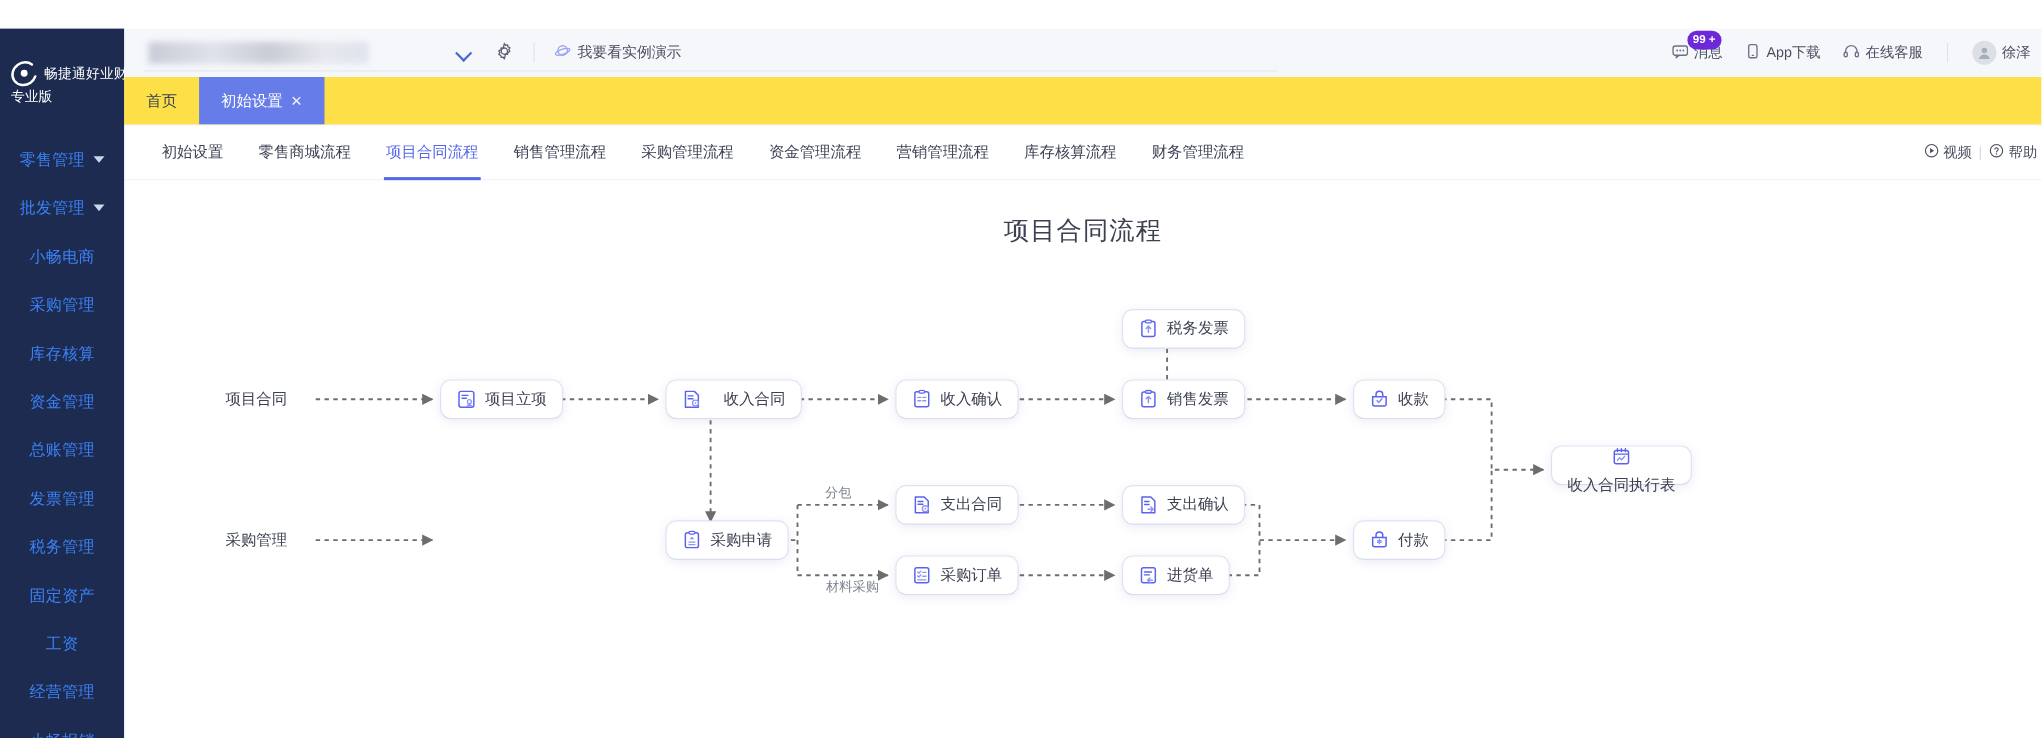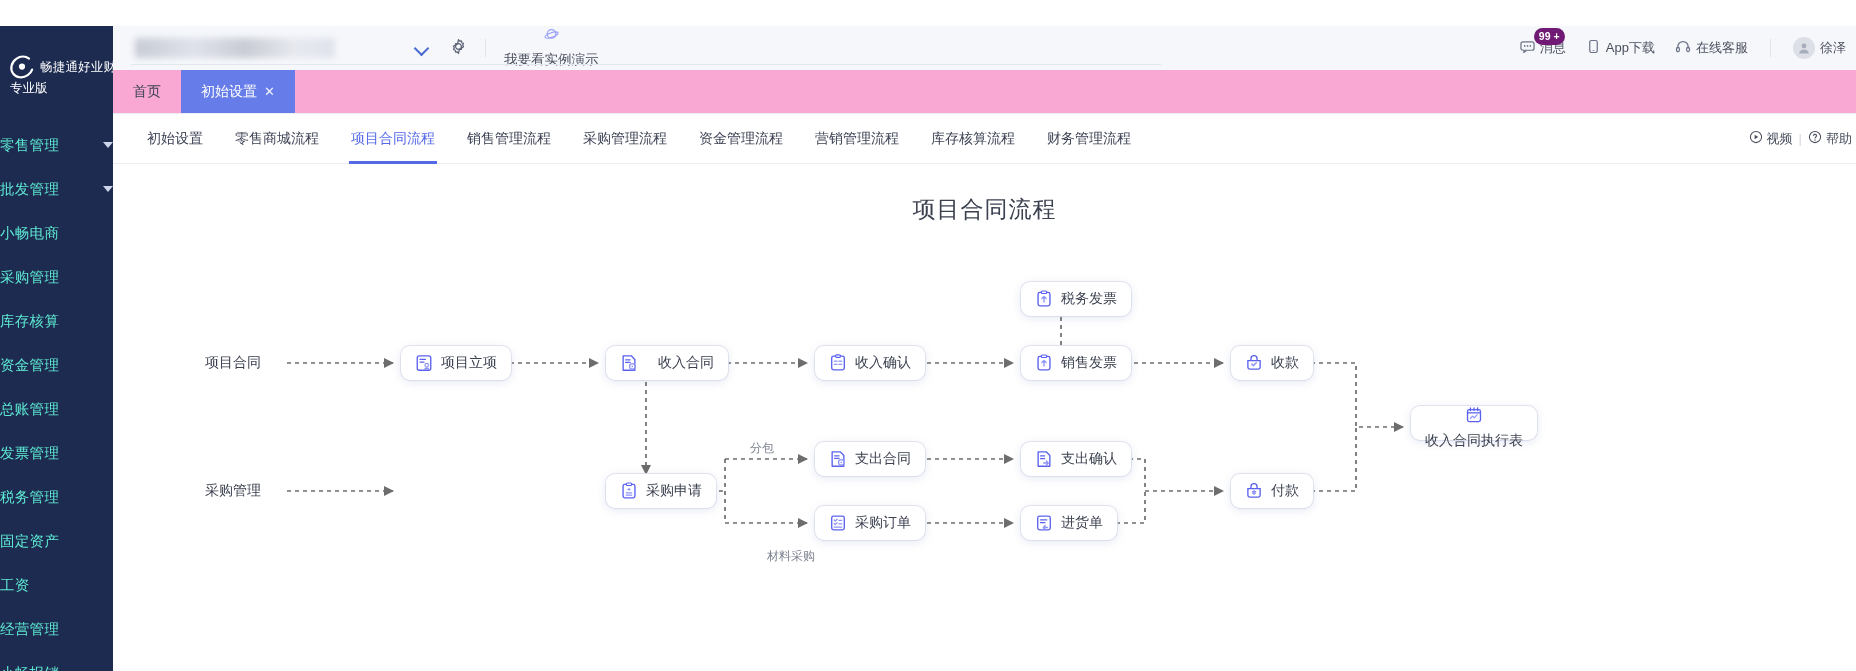--- a/index.html
+++ b/index.html
@@ -16,22 +16,22 @@
     background:#1d2b50; color:#ffffff;
   }
   .brand { padding:28px 0 4px 0; text-align:left; }
   .brand-row { display:flex; align-items:center; gap:5px; padding-left:9px; }
   .brand-logo { width:26px; height:26px; flex:0 0 26px; }
   .brand-name { font-size:12.5px; color:#ffffff; letter-spacing:.2px; white-space:nowrap; }
   .brand-sub { font-size:12.5px; color:#ffffff; padding-left:10px; margin-top:0; }
 
   .menu { margin-top:22px; }
   .menu-item {
-    height:44px; display:flex; align-items:center; justify-content:space-between;
-    font-size:14.5px; color:#5eead4; cursor:pointer; position:relative;
+    height:44px; display:flex; align-items:center; justify-content:center;
+    font-size:14.5px; color:#3b82f6; cursor:pointer; position:relative;
   }
   .menu-item .label { letter-spacing:.3px; }
   .caret {
     margin-left:8px; width:0; height:0;
     border-left:5px solid transparent; border-right:5px solid transparent;
     border-top:6px solid #cdd5ea;
   }
 
   
   .topbar {
@@ -50,41 +50,41 @@
   .chev-down {
     margin-left:40px; width:13px; height:13px; position:relative;
   }
   .chev-down:before {
     content:""; position:absolute; left:1px; top:1px; width:9px; height:9px;
     border-right:2px solid #4b6ad0; border-bottom:2px solid #4b6ad0;
     transform:rotate(45deg);
   }
   .gear { margin-left:22px; color:#5b6174; font-size:17px; line-height:1; }
   .divider-v { width:1px; height:18px; background:#dfe2ea; margin:0 18px; }
-  .demo-link { display:flex; align-items:center; gap:6px; font-size:13.5px; color:#4a4f5e; cursor:pointer;flex-direction:column; }
+  .demo-link { display:flex; align-items:center; gap:6px; font-size:13.5px; color:#4a4f5e; cursor:pointer; }
   .demo-icon { color:#8e96ff; font-size:14px; }
 
   .top-right { margin-left:auto; display:flex; align-items:center; padding-right:10px; gap:20px; }
   .tr-item { display:flex; align-items:center; gap:5px; font-size:13px; color:#4a4f5e; cursor:pointer; position:relative; }
   .tr-icon { font-size:14px; color:#6b7285; }
   .badge {
     position:absolute; left:14px; top:-11px;
-    background:#701a75; color:#fff; font-size:10.5px; line-height:1;
+    background:#6d28d9; color:#fff; font-size:10.5px; line-height:1;
     padding:3px 5px 3px 5px; border-radius:9px; white-space:nowrap; font-weight:bold;
   }
   .avatar {
     width:22px; height:22px; border-radius:50%; background:#dcdfe6;
     display:flex; align-items:center; justify-content:center; color:#9aa0ae; font-size:13px;
   }
   .user-name { font-size:13px; color:#4a4f5e; }
 
   
   .doctabs {
     position:absolute; left:113px; top:70px; right:0; height:44px;
-    background:#f9a8d4; display:flex; align-items:stretch;
+    background:#fde047; display:flex; align-items:stretch;
     border-bottom:1px solid #eceef3;
   }
   .doctab {
     display:flex; align-items:center; padding:0 20px; font-size:14px;
     color:#3d4254; cursor:pointer; gap:7px;
   }
   .doctab.active { background:#667ce8; color:#ffffff; }
   .doctab .x { font-size:13px; opacity:.9; }
 
   
@@ -370,21 +370,21 @@
         <path d="M1000,295 L1032,295 L1032,327"></path>
         <path d="M995,359 L1032,359 L1032,327"></path>
         <path d="M1032,327 L1110,327" marker-end="url(#ah)"></path>
       </g>
     </svg>
 
     <div class="lane-label" style="left:92px; top:190px;">项目合同</div>
     <div class="lane-label" style="left:92px; top:318px;">采购管理</div>
 
     <div class="edge-label" style="left:637px; top:276px;">分包</div>
-    <div class="edge-label" style="left:654px; top:361px;margin-top:23px;">材料采购</div>
+    <div class="edge-label" style="left:638px; top:361px;">材料采购</div>
 
     <div class="node" style="left:288px; top:182px;">
       <span>
         <svg width="18" height="18" viewBox="0 0 20 20">
           <rect x="2.5" y="2" width="15" height="16" rx="2.2" fill="none" stroke="#5b62f0" stroke-width="1.5"></rect>
           <line x1="5.6" y1="6" x2="11.6" y2="6" stroke="#5b62f0" stroke-width="1.4" stroke-linecap="round"></line>
           <line x1="5.6" y1="9" x2="10" y2="9" stroke="#5b62f0" stroke-width="1.4" stroke-linecap="round"></line>
           <circle cx="13" cy="12.4" r="2" fill="none" stroke="#8e93f7" stroke-width="1.3"></circle>
           <path d="M10 17.3c.3-1.6 1.5-2.5 3-2.5s2.7.9 3 2.5z" fill="#8e93f7"></path>
         </svg>

